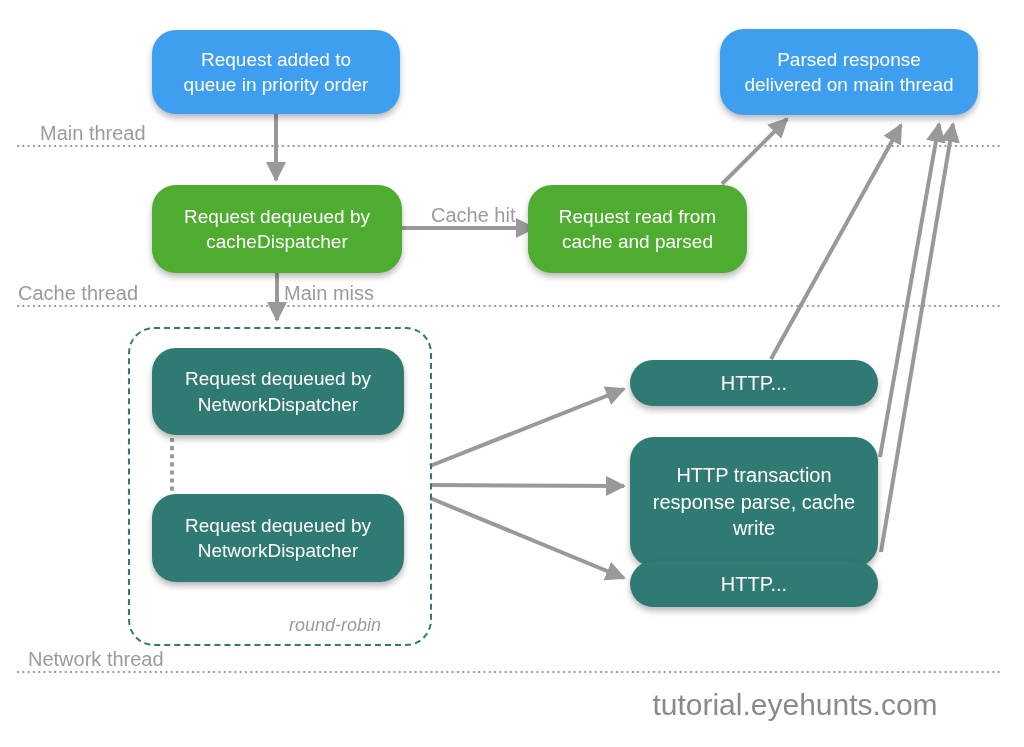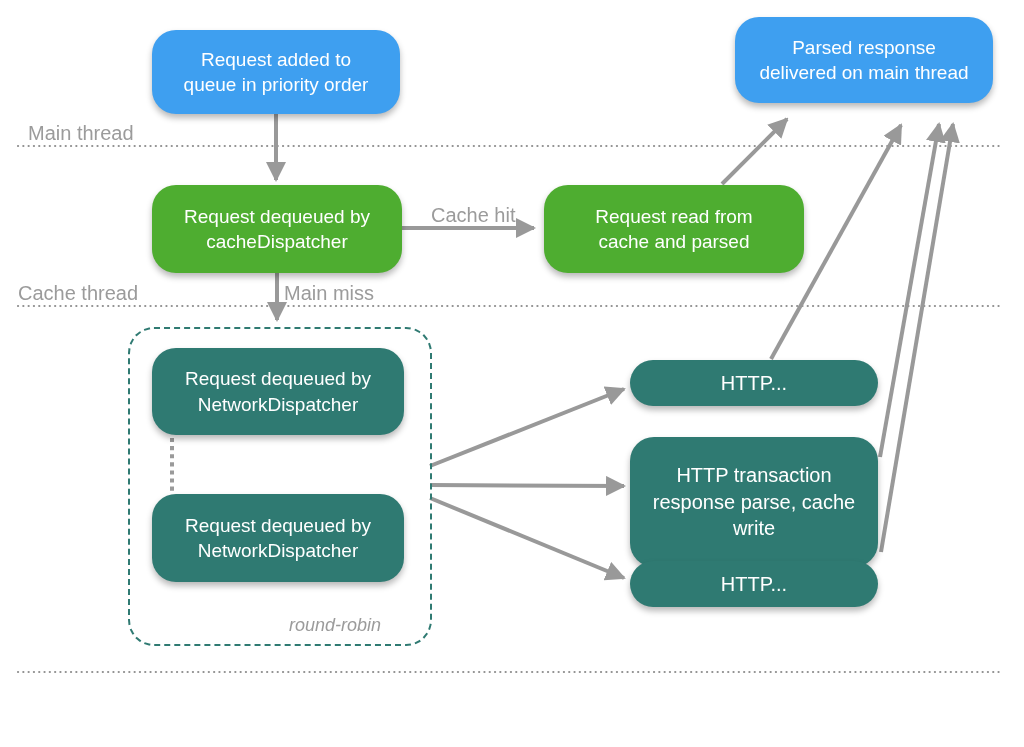--- a/index.html
+++ b/index.html
@@ -83,43 +83,45 @@
     <path d="M880,457 L939,124" stroke="#999999" stroke-width="4" marker-end="url(#ah)" fill="none"></path>
     <path d="M881,552 L953,124" stroke="#999999" stroke-width="4" marker-end="url(#ah)" fill="none"></path>
   </svg>
 
   <div class="container-box"></div>
   <div class="container-label">round-robin</div>
 
   <div class="node blue" style="left:152px;top:30px;width:248px;height:84px;">Request added to
 queue in priority order</div>
 
-  <div class="node blue" style="left:720px;top:17px;width:258px;height:86px;margin-left:15px;">Parsed response
+  <div class="node blue" style="left:720px;top:29px;width:258px;height:86px;">Parsed response
 delivered on main thread</div>
 
   <div class="node green" style="left:152px;top:185px;width:250px;height:88px;">Request dequeued by
 cacheDispatcher</div>
 
-  <div class="node green" style="left:544px;top:185px;width:260px;height:88px;">Request read from
+  <div class="node green" style="left:528px;top:185px;width:219px;height:88px;">Request read from
 cache and parsed</div>
 
   <div class="node teal" style="left:152px;top:348px;width:252px;height:87px;">Request dequeued by
 NetworkDispatcher</div>
 
   <div class="node teal" style="left:152px;top:494px;width:252px;height:88px;">Request dequeued by
 NetworkDispatcher</div>
 
   <div class="node teal" style="left:630px;top:360px;width:248px;height:46px;font-size:20px;">HTTP...</div>
 
   <div class="node teal" style="left:630px;top:437px;width:248px;height:130px;font-size:20px;">HTTP transaction
 response parse, cache
 write</div>
 
   <div class="node teal" style="left:630px;top:561px;width:248px;height:46px;font-size:20px;">HTTP...</div>
 
-  <div class="lane-label" style="left:28px;top:122px;">Main thread</div>
+  <div class="lane-label" style="left:40px;top:122px;">Main thread</div>
   <div class="lane-label" style="left:18px;top:282px;text-align:right;">Cache thread</div>
+  <div class="lane-label" style="left:28px;top:648px;">Network thread</div>
 
   <div class="edge-label" style="left:431px;top:204px;text-align:right;">Cache hit</div>
   <div class="edge-label" style="left:284px;top:282px;">Main miss</div>
 
+  <div class="watermark">tutorial.eyehunts.com</div>
 
 </div>
 
 </body></html>

